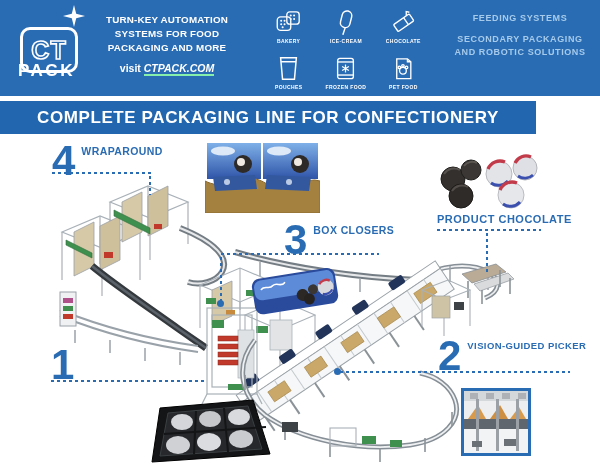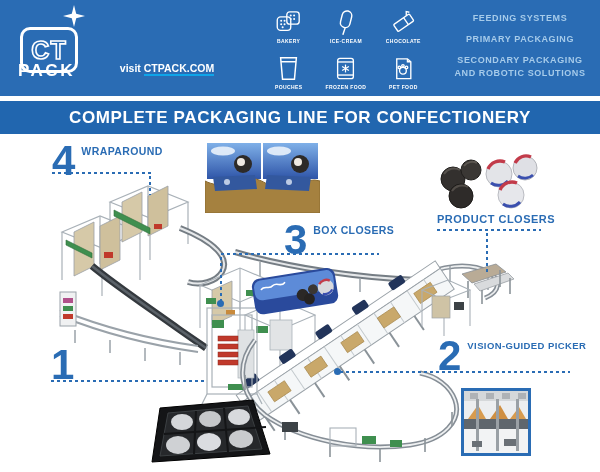--- a/index.html
+++ b/index.html
@@ -14,32 +14,32 @@
             border-radius:10px;display:flex;align-items:center;justify-content:center;margin-top:12px;}
   .logo-ct{font-size:25px;font-weight:bold;color:transparent;-webkit-text-stroke:1.6px #fff;
            letter-spacing:1px;}
   .logo-star{position:absolute;left:44px;top:-7px;}
   .logo-pack{position:absolute;left:0px;top:50px;color:#ffffff;font-weight:bold;font-size:17px;
              letter-spacing:2.5px;}
   .tagline{position:absolute;left:96px;top:13px;width:142px;text-align:center;color:#fff;
            font-weight:bold;font-size:9.8px;line-height:14px;letter-spacing:.2px;}
   .visit{position:absolute;left:96px;top:62px;width:142px;text-align:center;color:#fff;
          font-weight:bold;font-size:10.5px;}
-  .visit-link{color:#fff;text-decoration:none;border-bottom:2px solid #0ea5e9;cursor:pointer;}
+  .visit-link{color:#fff;text-decoration:none;border-bottom:2px solid #86efac;cursor:pointer;font-style:italic;}
   .cat-grid{position:absolute;left:260px;top:3px;width:172px;height:92px;display:grid;
             grid-template-columns:repeat(3,1fr);grid-template-rows:1fr 1fr;}
   .cat-cell{display:flex;flex-direction:column;align-items:center;justify-content:center;}
   .cat-cell svg{display:block;}
   .cat-label{margin-top:2px;color:#fff;font-size:5px;font-weight:bold;letter-spacing:.4px;}
   .services{position:absolute;left:436px;top:12px;width:160px;display:flex;flex-direction:column;
             gap:8px;align-items:center;}
   .service-item{color:var(--lt);font-weight:bold;font-size:9px;letter-spacing:.6px;
                 text-align:center;white-space:pre-line;line-height:13px;padding-left:8px;}
   
-  .banner{position:absolute;left:0;top:101px;width:600px;height:33px;background:var(--banner);
+  .banner{position:absolute;left:0;top:101px;width:536px;height:33px;background:var(--banner);
           color:#fff;font-weight:bold;font-size:17px;letter-spacing:.6px;text-align:center;
           line-height:33px;}
   
   .station{position:absolute;color:var(--blue);display:flex;}
   .st-num{font-size:42px;font-weight:bold;line-height:32px;}
   .st-label{font-size:10.5px;font-weight:bold;letter-spacing:.4px;margin:0 0 0 6px;}
   .solo-label{position:absolute;color:var(--blue);font-size:11px;font-weight:bold;
               letter-spacing:.5px;}
   .dline{position:absolute;height:2px;
          background-image:repeating-linear-gradient(90deg,var(--blue) 0 3px,transparent 3px 6px);}
@@ -60,20 +60,25 @@
     <div class="logo">
       <div class="logo-box">
         <span class="logo-ct">CT</span>
       </div>
       <svg class="logo-star" width="24" height="24" viewBox="0 0 24 24">
         <path d="M12 1 L14.2 9.8 L23 12 L14.2 14.2 L12 23 L9.8 14.2 L1 12 L9.8 9.8 Z" fill="#fff"></path>
       </svg>
       <div class="logo-pack">PACK</div>
     </div>
 
+    <div class="tagline">
+      <div>TURN-KEY AUTOMATION</div>
+      <div>SYSTEMS FOR FOOD</div>
+      <div>PACKAGING AND MORE</div>
+    </div>
     <div class="visit">
       <span>visit</span>
       <span class="visit-link">CTPACK.COM</span>
     </div>
 
     <div class="cat-grid">
       <div class="cat-cell">
         <svg width="27" height="27" viewBox="0 0 24 24" fill="none" stroke="#fff" stroke-width="1.2">
           <rect x="2" y="7" width="12" height="12" rx="3"></rect>
           <rect x="10.5" y="2.5" width="11" height="11" rx="2.5"></rect>
@@ -138,21 +143,20 @@
           <circle cx="8.3" cy="11" r="1.1"></circle>
           <circle cx="11.5" cy="9.6" r="1.1"></circle>
           <circle cx="14.7" cy="11" r="1.1"></circle>
         </svg>
         <span class="cat-label">PET FOOD</span>
       </div>
     </div>
 
     <div class="services">
       <div class="service-item">FEEDING SYSTEMS</div>
-      <div class="service-item">PRIMARY PACKAGING</div>
       <div class="service-item">SECONDARY PACKAGING
 AND ROBOTIC SOLUTIONS</div>
     </div>
   </div>
   <div class="hr-sep"></div>
 
   <div class="banner">COMPLETE PACKAGING LINE FOR CONFECTIONERY</div>
 
   <svg width="540" height="332" viewBox="0 0 540 332" style="position:absolute;left:30px;top:140px;">
 
@@ -418,21 +422,21 @@
   <div class="dline-v" style="left:149px;top:176px;height:19px;"></div>
 
   <div class="station" style="left:284px;top:224px;">
     <span class="st-num">3</span>
     <span class="st-label">BOX CLOSERS</span>
   </div>
   <div class="dline" style="left:221px;top:253px;width:158px;"></div>
   <div class="dline-v" style="left:220px;top:257px;height:44px;"></div>
   <div class="dot" style="left:217px;top:300px;"></div>
 
-  <div class="solo-label" style="left:437px;top:213px;">PRODUCT CLOSERS</div>
+  <div class="solo-label" style="left:437px;top:213px;">PRODUCT CHOCOLATE</div>
   <div class="dline" style="left:437px;top:229px;width:104px;"></div>
   <div class="dline-v" style="left:486px;top:233px;height:40px;"></div>
 
   <div class="station" style="left:51px;top:349px;">
     <span class="st-num">1</span>
   </div>
   <div class="dline" style="left:51px;top:380px;width:156px;"></div>
 
   <div class="station" style="left:438px;top:340px;">
     <span class="st-num">2</span>

